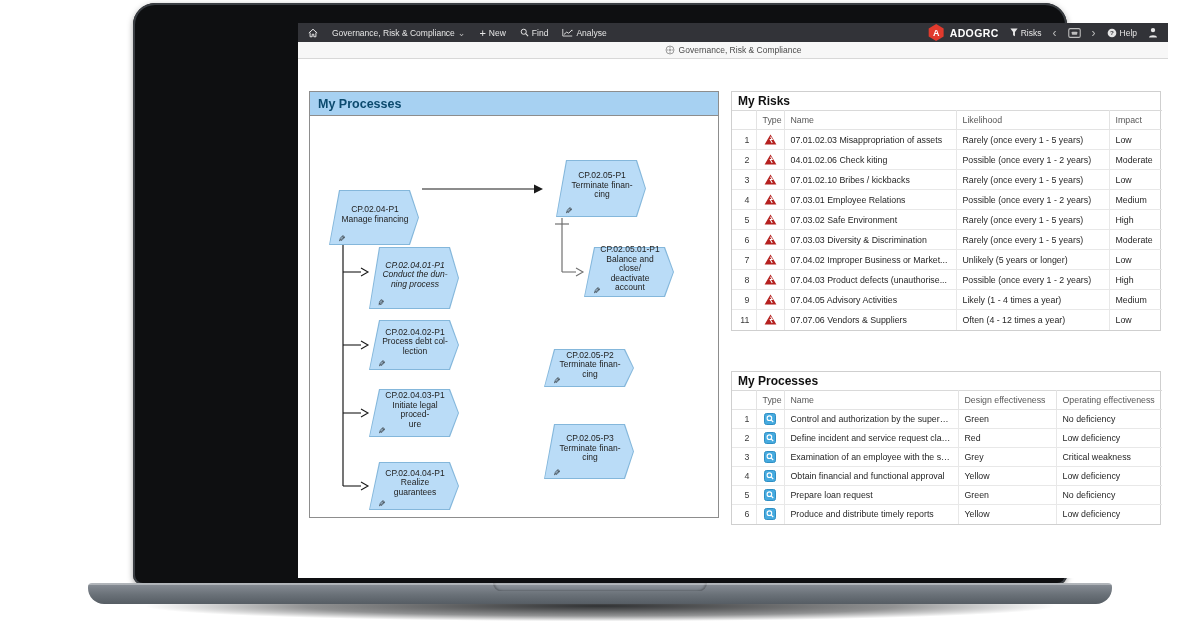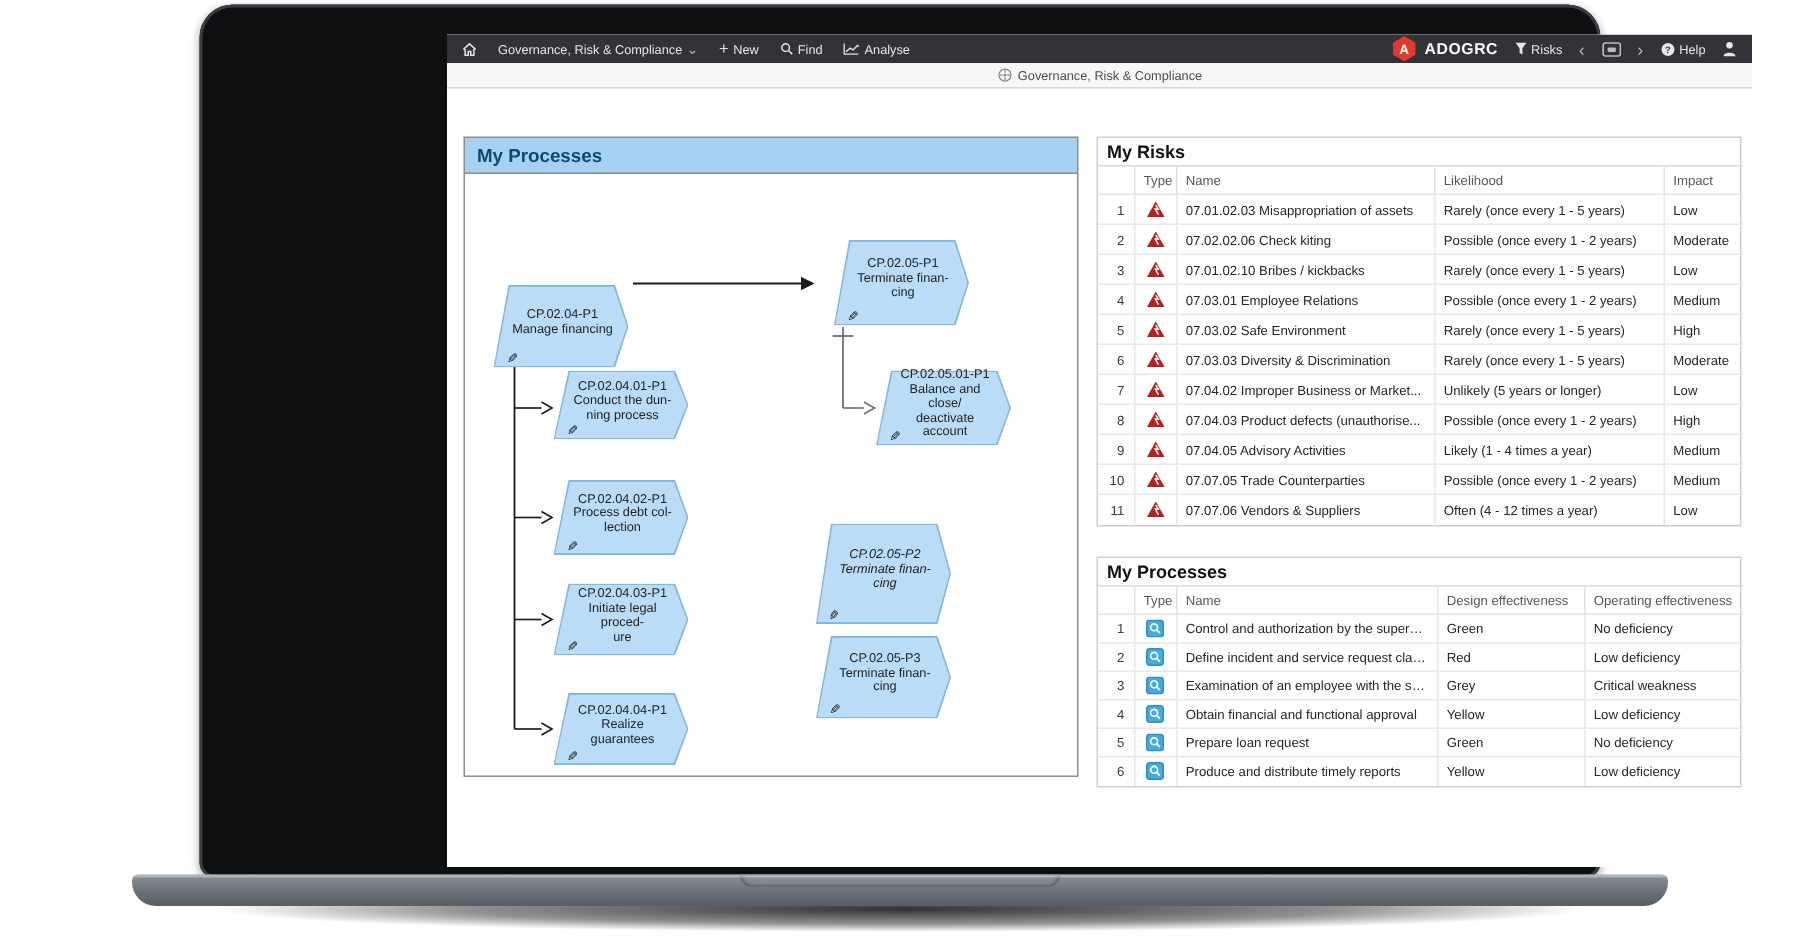--- a/index.html
+++ b/index.html
@@ -205,21 +205,21 @@
           </div>
           <div class="proc-node" style="left: 246px; top: 44px; width: 90px; height: 57px;">
             <div class="proc-outer">
               <div class="proc-inner"></div>
             </div>
             <div class="proc-txt">CP.02.05-P1
 Terminate finan-
 cing</div>
             <span class="proc-pencil">✎</span>
           </div>
-          <div class="proc-node" style="left: 59px; top: 131px; width: 90px; height: 46px;">
+          <div class="proc-node" style="left: 59px; top: 131px; width: 90px; height: 62px; font-style: italic;">
             <div class="proc-outer">
               <div class="proc-inner"></div>
             </div>
             <div class="proc-txt">CP.02.04.01-P1
 Conduct the dun-
 ning process</div>
             <span class="proc-pencil">✎</span>
           </div>
           <div class="proc-node" style="left: 274px; top: 131px; width: 90px; height: 50px;">
             <div class="proc-outer">
@@ -232,21 +232,21 @@
           </div>
           <div class="proc-node" style="left: 59px; top: 204px; width: 90px; height: 50px;">
             <div class="proc-outer">
               <div class="proc-inner"></div>
             </div>
             <div class="proc-txt">CP.02.04.02-P1
 Process debt col-
 lection</div>
             <span class="proc-pencil">✎</span>
           </div>
-          <div class="proc-node" style="left: 234px; top: 233px; width: 90px; height: 67px; font-style: italic;">
+          <div class="proc-node" style="left: 234px; top: 233px; width: 90px; height: 38px;">
             <div class="proc-outer">
               <div class="proc-inner"></div>
             </div>
             <div class="proc-txt">CP.02.05-P2
 Terminate finan-
 cing</div>
             <span class="proc-pencil">✎</span>
           </div>
           <div class="proc-node" style="left: 59px; top: 273px; width: 90px; height: 48px;">
             <div class="proc-outer">
@@ -310,21 +310,21 @@
               <td>Low</td>
             </tr>
             <tr>
               <td class="cell-num">2</td>
               <td class="cell-type">
   <svg width="13" height="11" viewBox="0 0 16 14">
     <path d="M8 0.5 L15.5 13.5 H0.5 Z" fill="#b5211f"></path>
     <path d="M8 3.5 l2.2 3.4 h-2.6 l2.6 4.6" stroke="#ffffff" stroke-width="1.3" fill="none"></path>
   </svg>
 </td>
-              <td>07.02.02.06 Check kiting</td>
+              <td>04.01.02.06 Check kiting</td>
               <td>Possible (once every 1 - 2 years)</td>
               <td>Moderate</td>
             </tr>
             <tr>
               <td class="cell-num">3</td>
               <td class="cell-type">
   <svg width="13" height="11" viewBox="0 0 16 14">
     <path d="M8 0.5 L15.5 13.5 H0.5 Z" fill="#b5211f"></path>
     <path d="M8 3.5 l2.2 3.4 h-2.6 l2.6 4.6" stroke="#ffffff" stroke-width="1.3" fill="none"></path>
   </svg>
@@ -396,32 +396,20 @@
             <tr>
               <td class="cell-num">9</td>
               <td class="cell-type">
   <svg width="13" height="11" viewBox="0 0 16 14">
     <path d="M8 0.5 L15.5 13.5 H0.5 Z" fill="#b5211f"></path>
     <path d="M8 3.5 l2.2 3.4 h-2.6 l2.6 4.6" stroke="#ffffff" stroke-width="1.3" fill="none"></path>
   </svg>
 </td>
               <td>07.04.05 Advisory Activities</td>
               <td>Likely (1 - 4 times a year)</td>
-              <td>Medium</td>
-            </tr>
-            <tr>
-              <td class="cell-num">10</td>
-              <td class="cell-type">
-  <svg width="13" height="11" viewBox="0 0 16 14">
-    <path d="M8 0.5 L15.5 13.5 H0.5 Z" fill="#b5211f"></path>
-    <path d="M8 3.5 l2.2 3.4 h-2.6 l2.6 4.6" stroke="#ffffff" stroke-width="1.3" fill="none"></path>
-  </svg>
-</td>
-              <td>07.07.05 Trade Counterparties</td>
-              <td>Possible (once every 1 - 2 years)</td>
               <td>Medium</td>
             </tr>
             <tr>
               <td class="cell-num">11</td>
               <td class="cell-type">
   <svg width="13" height="11" viewBox="0 0 16 14">
     <path d="M8 0.5 L15.5 13.5 H0.5 Z" fill="#b5211f"></path>
     <path d="M8 3.5 l2.2 3.4 h-2.6 l2.6 4.6" stroke="#ffffff" stroke-width="1.3" fill="none"></path>
   </svg>
 </td>

